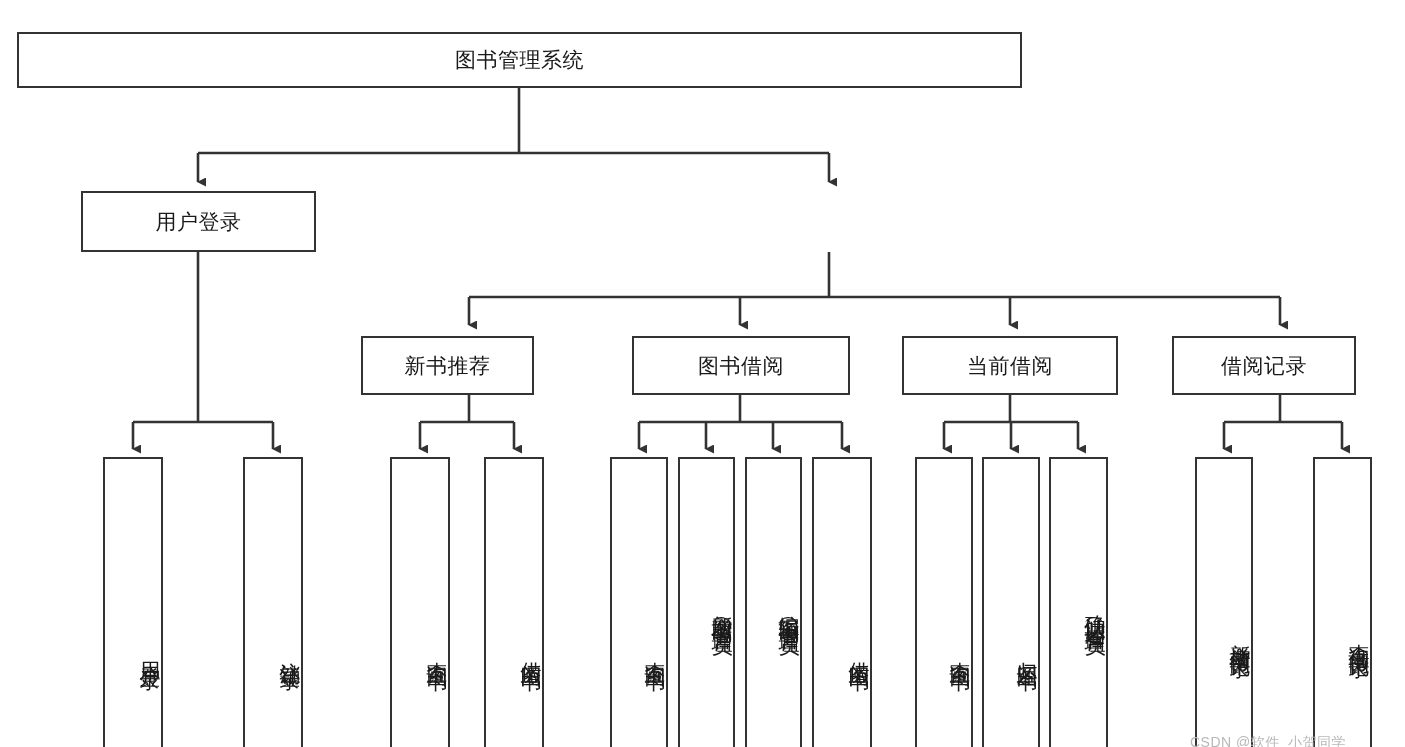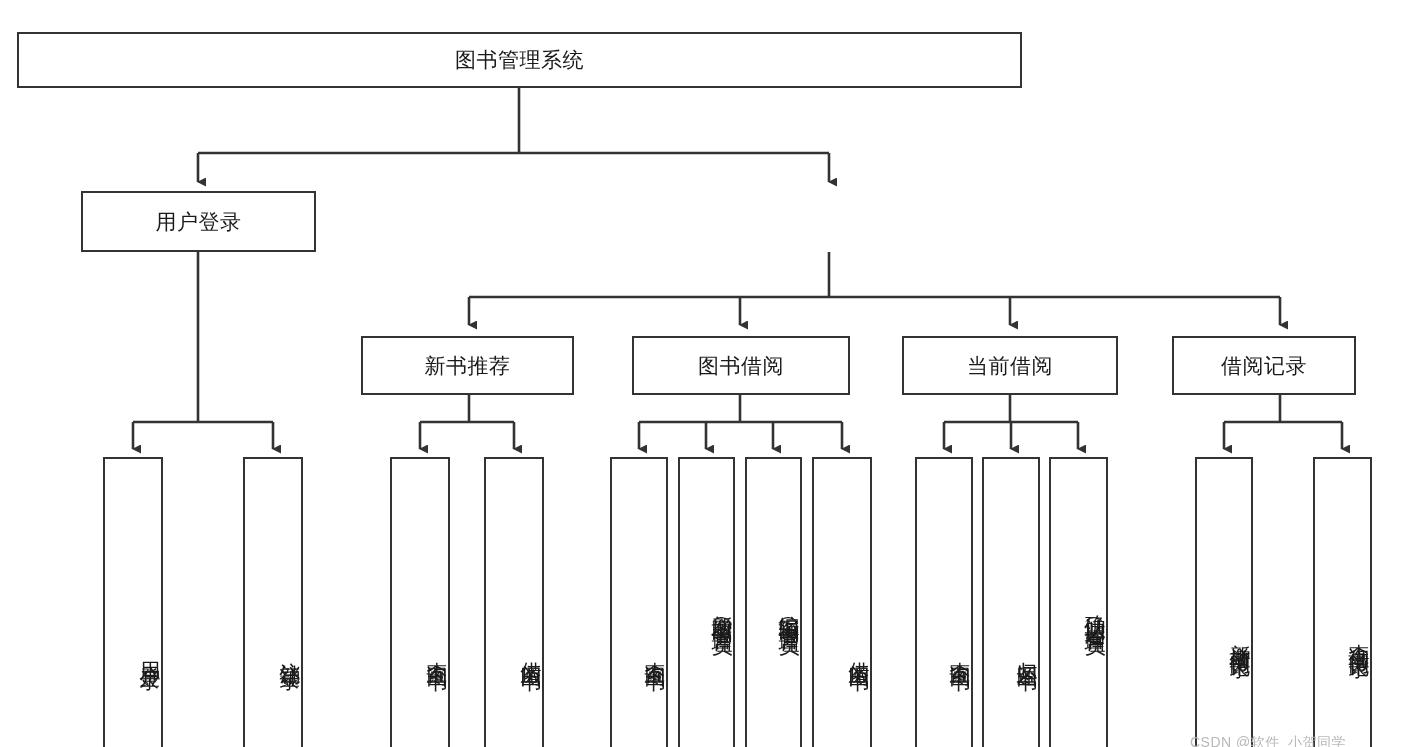--- a/index.html
+++ b/index.html
@@ -126,21 +126,21 @@
   </svg>
 
   <div class="node horiz" style="left:17px; top:12px; width:1005px; height:56px;">
     <span>图书管理系统</span>
   </div>
 
   <div class="node horiz" style="left:81px; top:171px; width:235px; height:61px;">
     <span>用户登录</span>
   </div>
 
-  <div class="node horiz" style="left:361px; top:316px; width:213px; height:59px;">
+  <div class="node horiz" style="left:361px; top:316px; width:173px; height:59px;">
     <span>新书推荐</span>
   </div>
   <div class="node horiz" style="left:902px; top:316px; width:216px; height:59px;">
     <span>当前借阅</span>
   </div>
   <div class="node horiz" style="left:632px; top:316px; width:218px; height:59px;">
     <span>图书借阅</span>
   </div>
   <div class="node horiz" style="left:1172px; top:316px; width:184px; height:59px;">
     <span>借阅记录</span>

